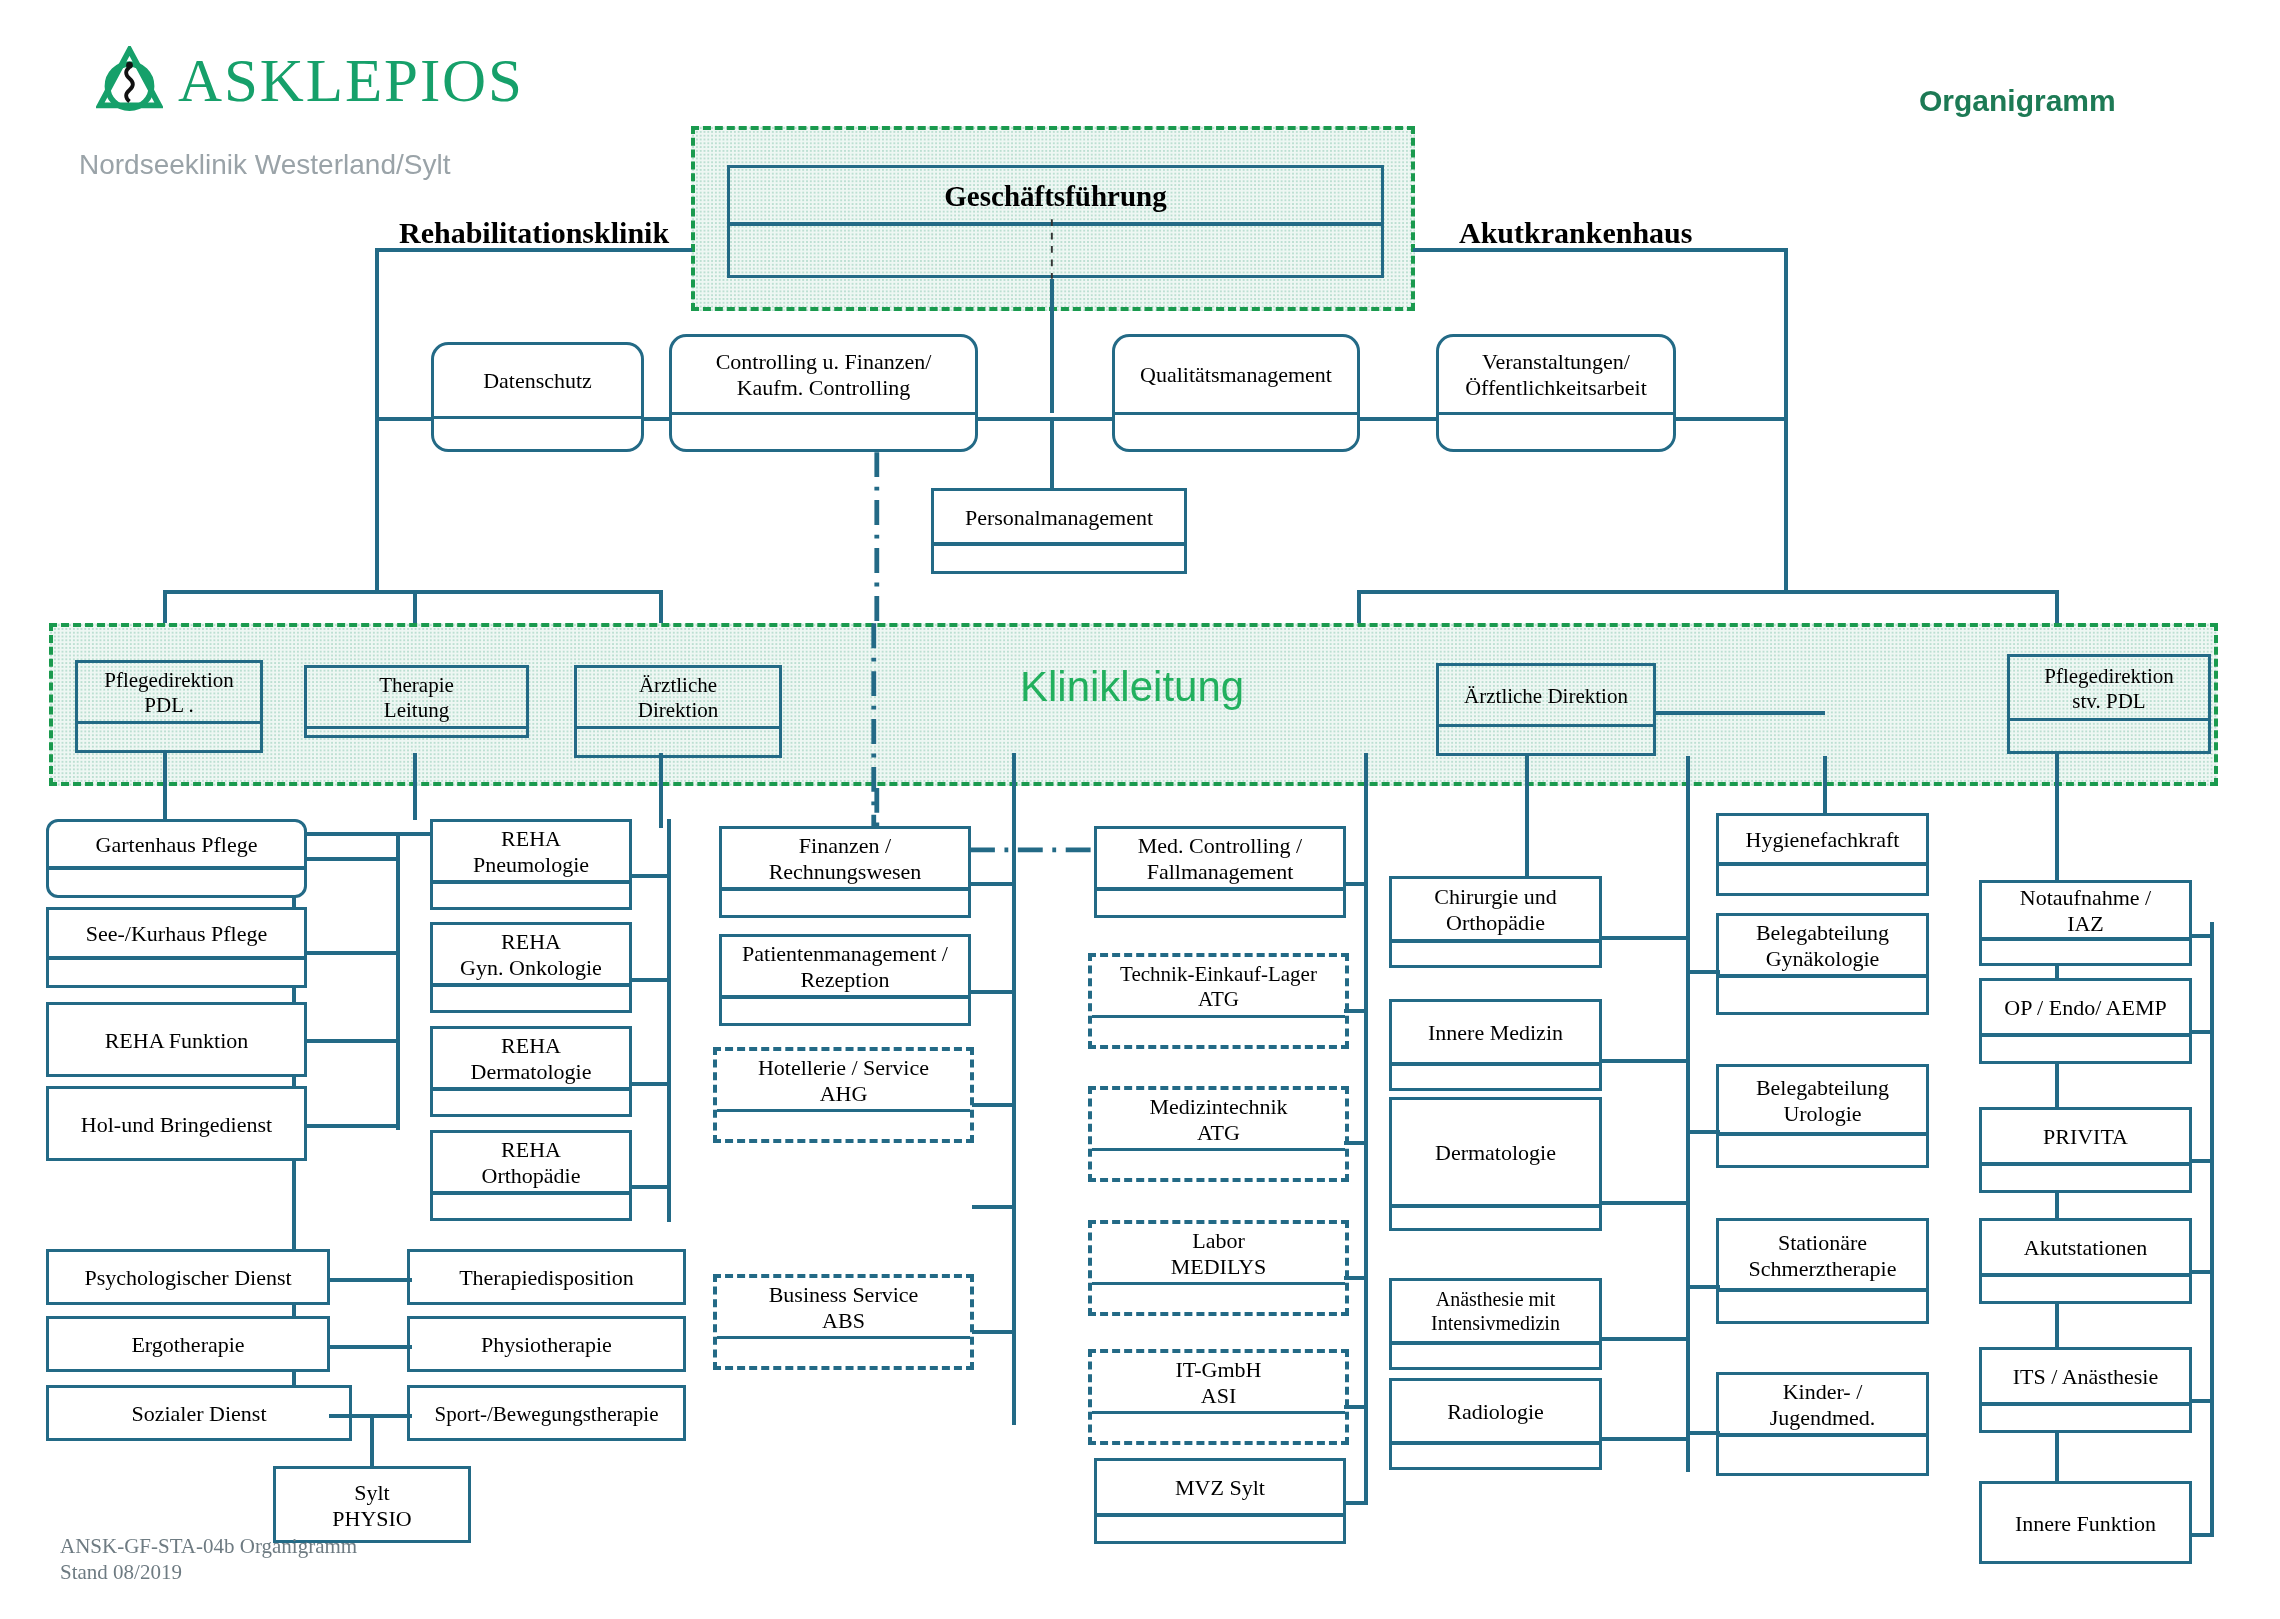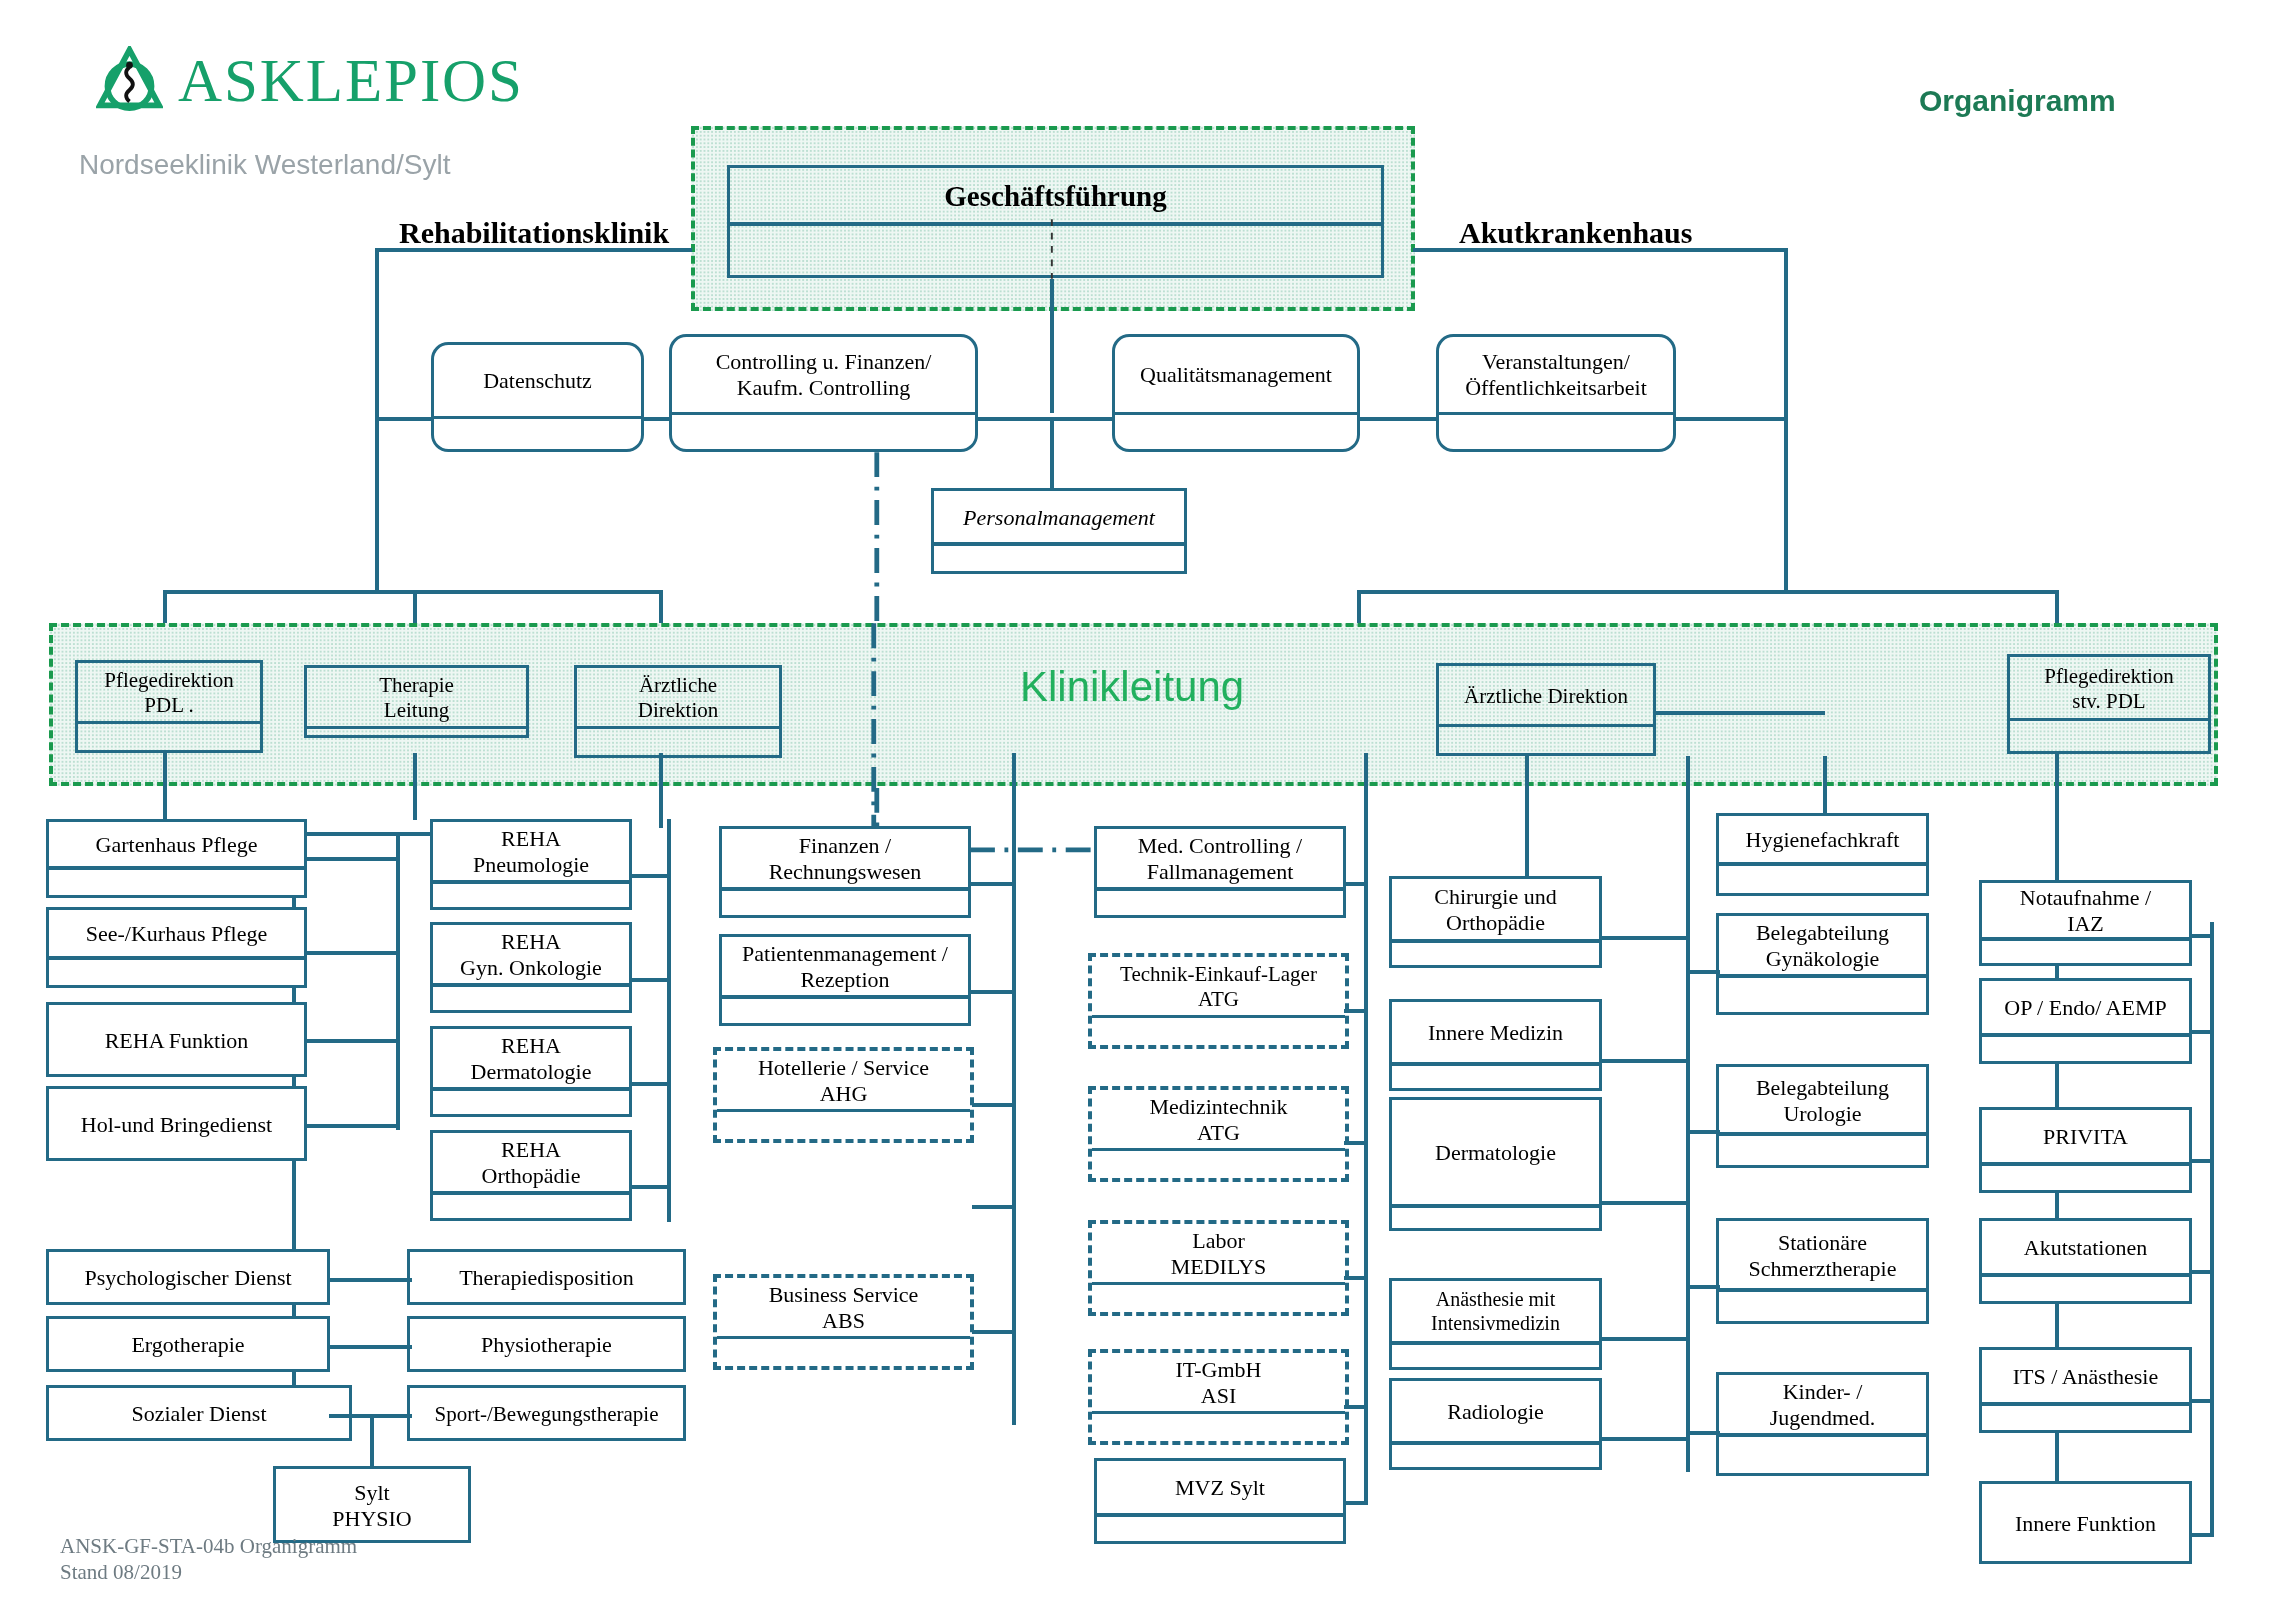--- a/index.html
+++ b/index.html
@@ -103,21 +103,21 @@
 Öffentlichkeitsarbeit</div>
     <div class="sep" style="top:75px;height:2.9px;"></div>
   </div>
 
   <svg class="abs" style="left:872px;top:452px;" width="9.6" height="408" viewBox="0 0 10 425">
     <line x1="5" y1="0" x2="5" y2="425" stroke="#236a86" stroke-width="5" stroke-dasharray="26,10,4,10"></line>
   </svg>
 
   <div class="ln vln" style="left:1050px;top:417px;height:75px;"></div>
   <div class="node" style="left:931px;top:488px;width:256px;height:86px;">
-    <div class="lbl" style="height:53px;font-size:22px;font-style:italic;">Personalmanagement</div>
+    <div class="lbl" style="height:53px;font-size:22px;">Personalmanagement</div>
     <div class="sep" style="top:51px;"></div>
   </div>
 
   <div class="ln vln" style="left:375px;top:417px;height:177px;"></div>
   <div class="ln hln" style="left:163px;top:590px;width:500px;"></div>
   <div class="ln vln" style="left:163px;top:590px;height:81px;"></div>
   <div class="ln vln" style="left:413px;top:590px;height:81px;"></div>
   <div class="ln vln" style="left:659px;top:590px;height:81px;"></div>
 
   <div class="ln vln" style="left:1784px;top:417px;height:177px;"></div>
@@ -158,21 +158,21 @@
   <div class="node onband" style="left:2007px;top:654px;width:204px;height:100px;">
     <div class="lbl" style="height:63px;font-size:21px;white-space:pre-line;">Pflegedirektion
 stv. PDL</div>
     <div class="sep" style="top:61px;height:2.9px;"></div>
   </div>
 
   <div class="ln vln" style="left:163px;top:753px;height:83px;"></div>
   <div class="ln hln" style="left:163px;top:832px;width:442px;"></div>
   <div class="ln vln" style="left:292px;top:832px;height:576px;"></div>
 
-  <div class="node" style="left:46px;top:819px;width:261px;height:79px;">
+  <div class="node" style="left:46px;top:819px;width:261px;height:79px;border-radius:12px;">
     <div class="lbl" style="height:46px;font-size:22px;">Gartenhaus Pflege</div>
     <div class="sep" style="top:44px;"></div>
   </div>
   <div class="node" style="left:46px;top:907px;width:261px;height:81px;">
     <div class="lbl" style="height:48px;font-size:22px;">See-/Kurhaus Pflege</div>
     <div class="sep" style="top:46px;"></div>
   </div>
   <div class="node" style="left:46px;top:1002px;width:261px;height:75px;">
     <div class="lbl" style="height:71px;font-size:22px;">REHA Funktion</div>
   </div>

